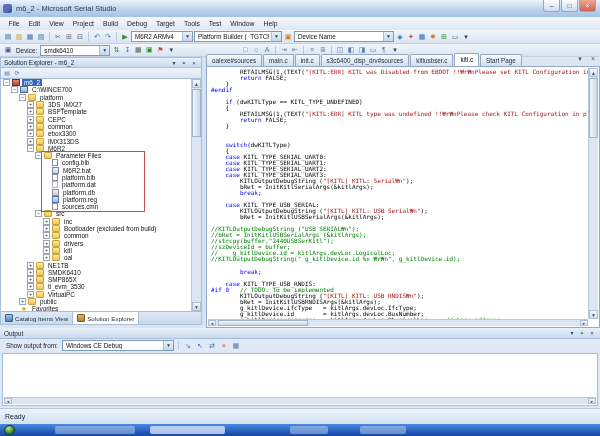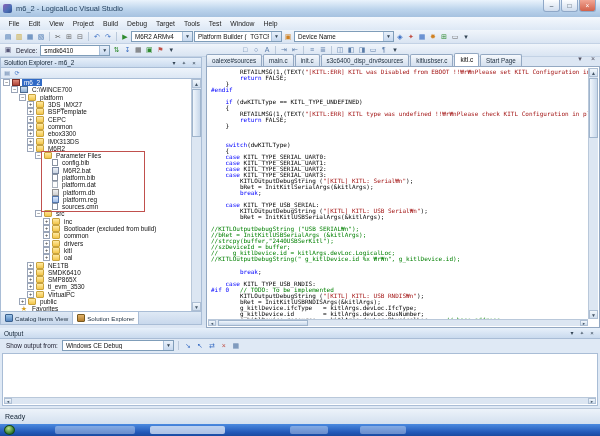--- a/index.html
+++ b/index.html
@@ -111,21 +111,21 @@
   .tkb{position:absolute;top:2px;height:8px;background:rgba(255,255,255,.35);border-radius:2px;}
   .tkb.lit{background:rgba(255,255,255,.65);}
 </style>
 </head>
 <body>
 
 <div class="stage">
 
   <div class="titlebar">
     <span class="vs-logo"></span>
-    <span>m6_2 - LogicalLoc Visual Studio</span>
+    <span>m6_2 - Microsoft Serial Studio</span>
     <span class="winbtns" id="winbtns">
         <span class="winbtn">–</span>
         <span class="winbtn">□</span>
         <span class="winbtn close">×</span>
       </span>
   </div>
 
   <div class="menubar" id="menubar">
       <span class="menu-item">File</span>
       <span class="menu-item">Edit</span>

